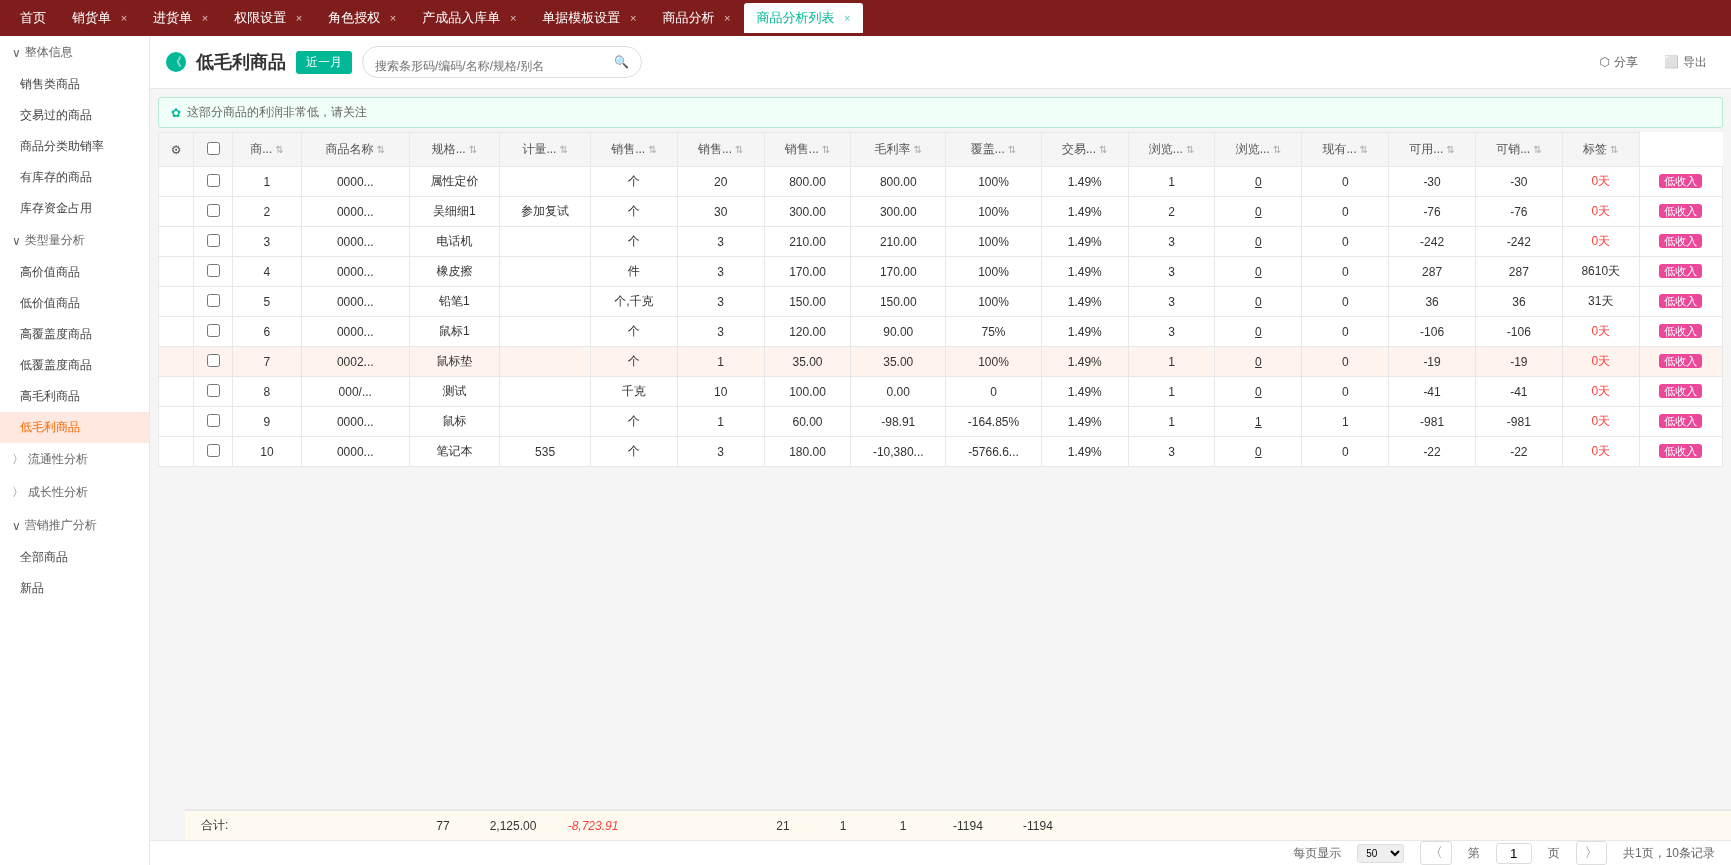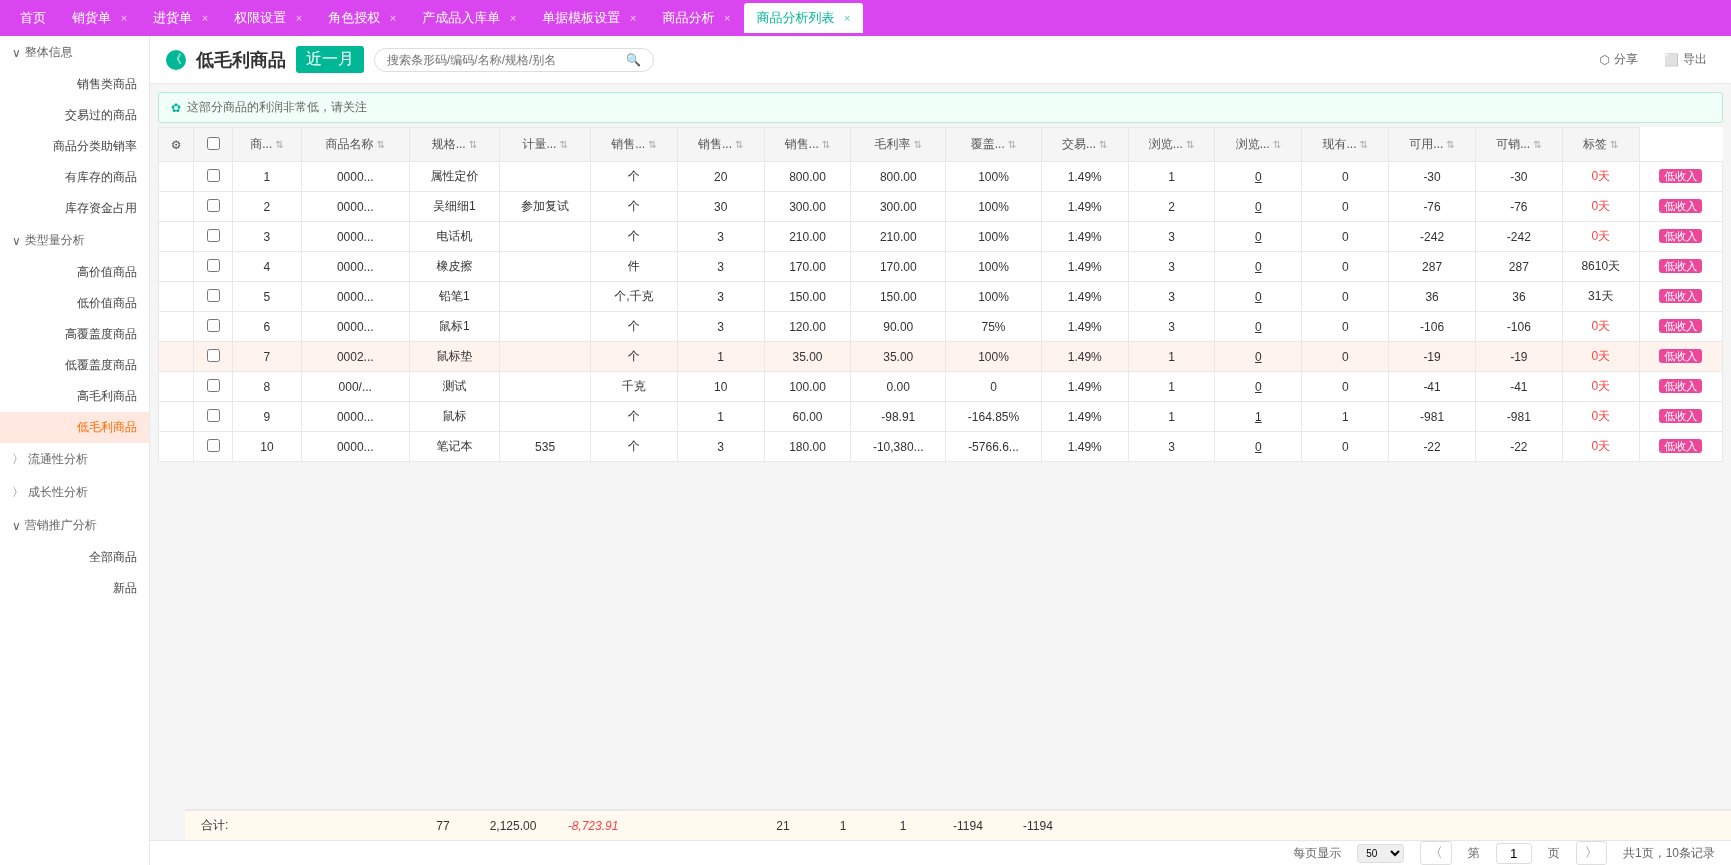--- a/index.html
+++ b/index.html
@@ -1,20 +1,20 @@
 <!DOCTYPE html>
 <html><head>
   <meta charset="utf-8">
   <style>
     * { box-sizing: border-box; margin: 0; padding: 0; }
     body { font-family: 'Microsoft YaHei', Arial, sans-serif; font-size: 12px; background: #f5f5f5; color: #333; }
     
     
     .top-nav {
-      background: #d946ef;
+      background: #7f1d1d;
       display: flex;
       align-items: center;
       height: 36px;
       padding: 0 8px;
       gap: 2px;
     }
     .nav-item {
       color: #fff;
       padding: 6px 12px;
       cursor: pointer;
@@ -46,21 +46,20 @@
       display: flex;
       align-items: center;
       gap: 4px;
       cursor: pointer;
     }
     .sidebar-item {
       padding: 7px 12px 7px 20px;
       cursor: pointer;
       color: #444;
       font-size: 12px;
-      text-align: right;
     }
     .sidebar-item.active { background: #ffe8e0; color: #ff6a00; }
     
     
     .content {
       flex: 1;
       display: flex;
       flex-direction: column;
       overflow: hidden;
       background: #f5f5f5;
@@ -80,38 +79,39 @@
       font-weight: bold;
       color: #333;
     }
     .period-btn {
       background: #00b896;
       color: #fff;
       border: none;
       border-radius: 3px;
       padding: 3px 10px;
       cursor: pointer;
-      font-size: 16px;
+      font-size: 12px;
     }
     .search-box {
       border: 1px solid #ddd;
       border-radius: 16px;
       padding: 4px 12px;
       display: flex;
       align-items: center;
       gap: 6px;
       flex: 1;
       max-width: 280px;
     }
     .search-box input {
       border: none;
       outline: none;
       font-size: 12px;
       width: 100%;
       color: #1d4ed8;
+      margin-top: 8px;
     }
     .header-actions {
       margin-left: auto;
       display: flex;
       gap: 10px;
     }
     .action-btn {
       display: flex;
       align-items: center;
       gap: 4px;

